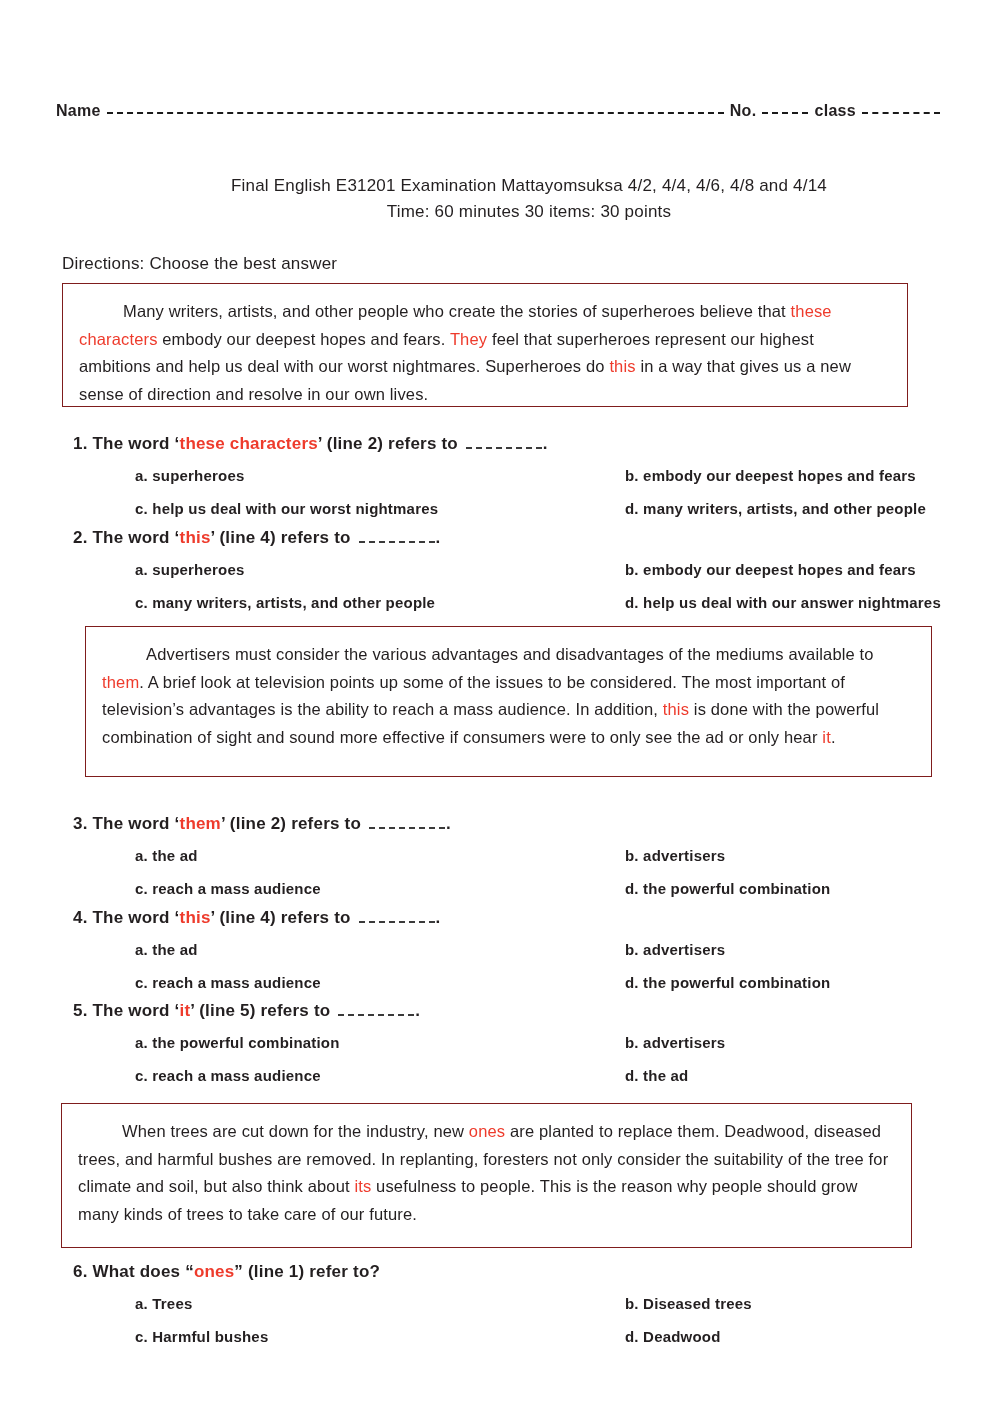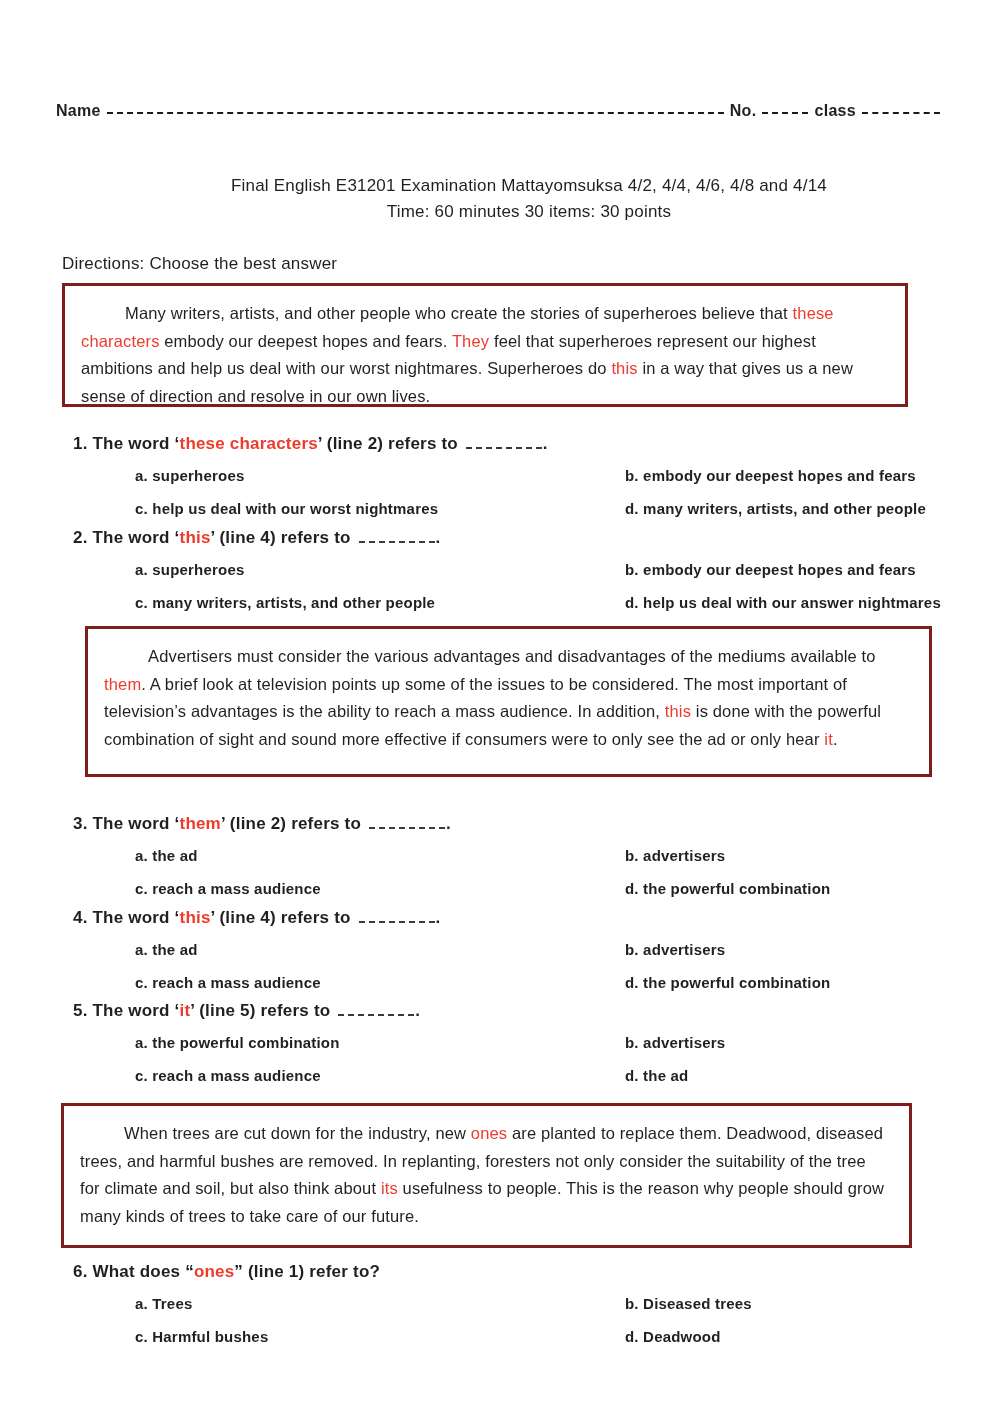--- a/index.html
+++ b/index.html
@@ -78,21 +78,21 @@
     position: absolute;
     left: 62px;
     top: 214px;
     font-size: 17px;
     letter-spacing: 0.2px;
   }
 
   
   .passage-box {
     position: absolute;
-    border: 3px solid #7f1d1d;
+    border: 1px solid #7f1d1d;
     box-sizing: border-box;
     background: #ffffff;
     padding: 14px 22px 12px 16px;
   }
   .passage-box p {
     margin: 0;
     font-size: 16.5px;
     line-height: 27.5px;
     text-indent: 44px;
     letter-spacing: 0.15px;

